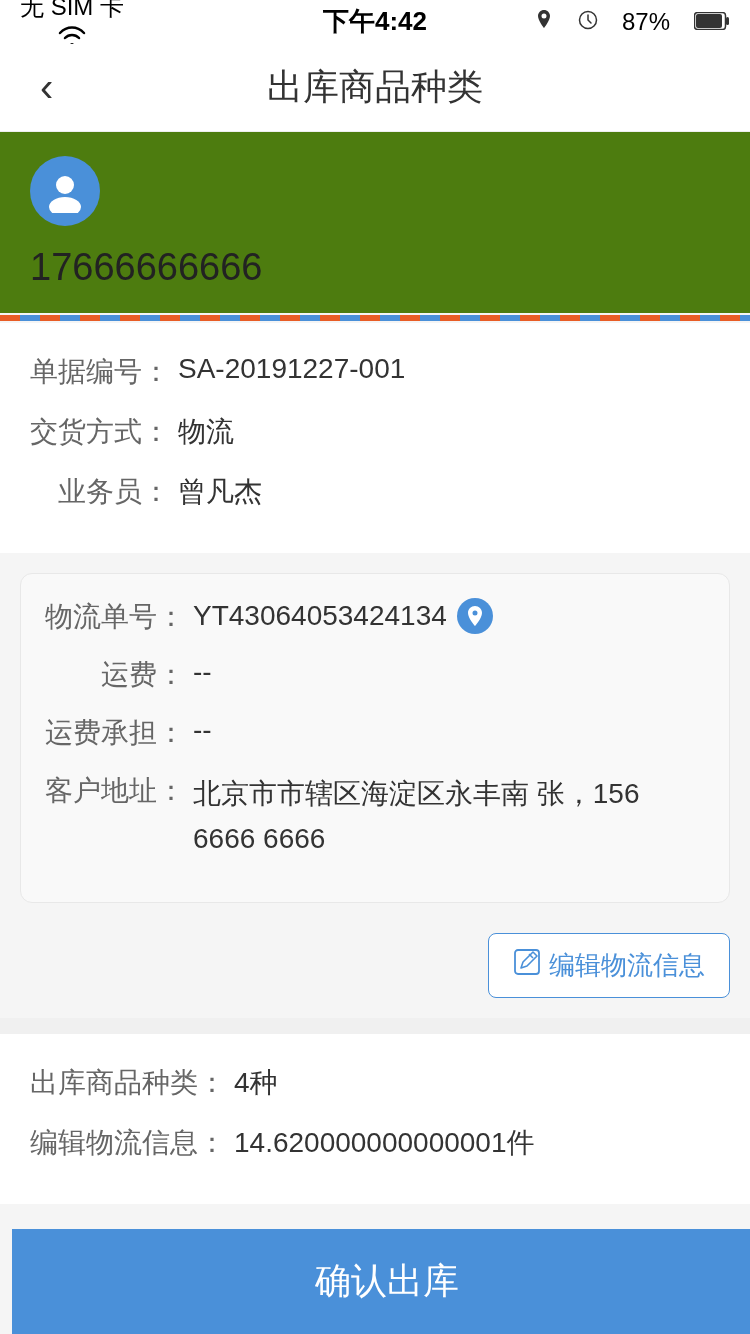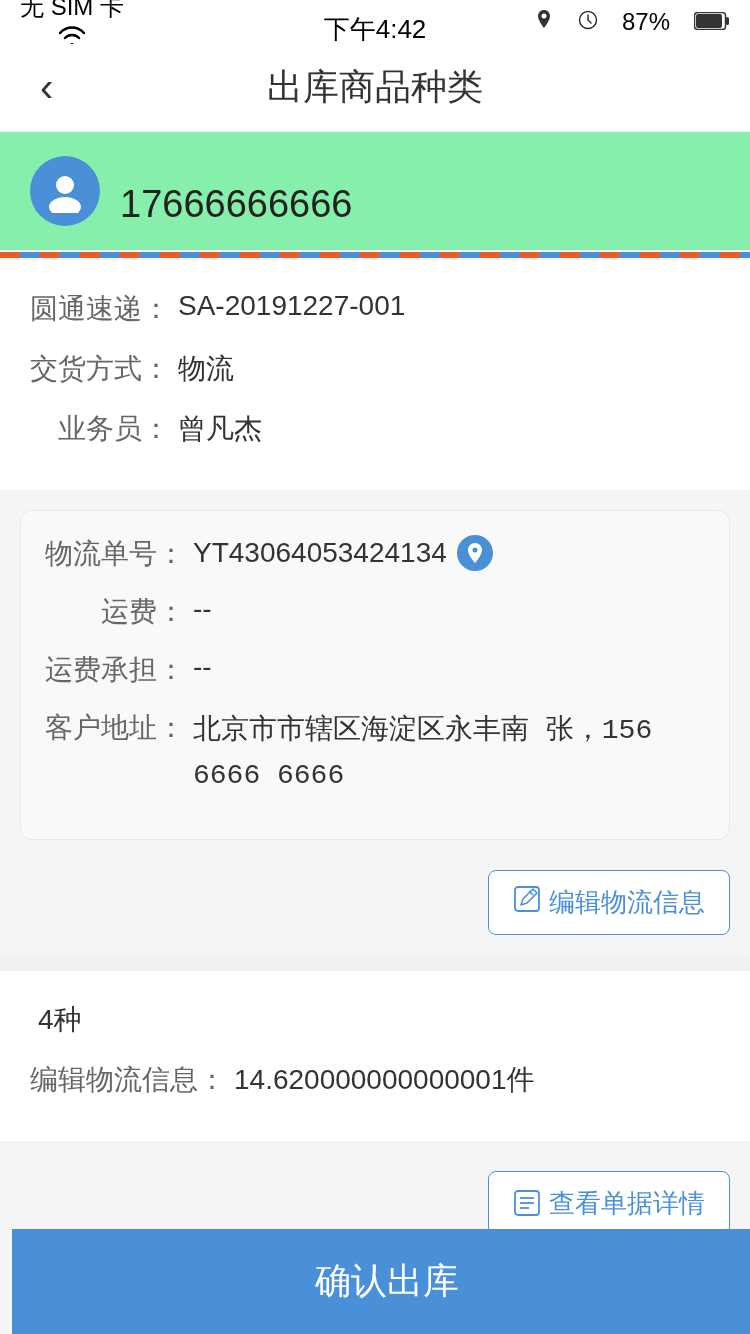--- a/index.html
+++ b/index.html
@@ -27,25 +27,25 @@
     }
     .status-bar-left {
       display: flex;
       align-items: center;
       gap: 2px;
       font-size: 24px;
       flex-direction: column;
     }
     .status-bar-center {
       font-size: 26px;
-      font-weight: 400;
+      font-weight: 700;
       position: absolute;
       left: 50%;
       transform: translateX(-50%);
-      top: 12px;
+      top: 4px;
     }
     .status-bar-right {
       display: flex;
       align-items: center;
       gap: 24px;
       font-size: 24px;
     }
 
     
     .nav-bar {
@@ -67,26 +67,27 @@
       position: absolute;
       left: 50%;
       transform: translateX(-50%);
       font-size: 36px;
       font-weight: 500;
       color: #333;
     }
 
     
     .customer-header {
-      background: #86efac;
+      background: #4d7c0f;
       padding: 24px 30px;
       display: flex;
-      align-items: flex-end;
+      align-items: flex-start;
       gap: 20px;
       margin-bottom: 2px;
+      flex-direction: column;
     }
     .avatar {
       width: 70px;
       height: 70px;
       border-radius: 50%;
       background: #4a90d9;
       display: flex;
       align-items: center;
       justify-content: center;
       flex-shrink: 0;
@@ -162,21 +163,20 @@
       align-items: center;
       gap: 10px;
     }
     .location-icon {
       width: 36px;
       height: 36px;
       flex-shrink: 0;
     }
     .customer-address {
       line-height: 1.6;
-      font-family: Liberation Mono, monospace;
     }
 
     
     .edit-logistics-btn {
       display: flex;
       align-items: center;
       justify-content: flex-end;
       padding: 10px 20px 20px;
     }
     .btn-edit {
@@ -304,21 +304,21 @@
       <ellipse cx="22" cy="38" rx="16" ry="10" fill="#fff"></ellipse>
     </svg>
   </div>
   <div class="customer-phone">17666666666</div>
 </div>
 
 <div class="dashed-divider"></div>
 
 <div class="info-section">
   <div class="info-row">
-    <span class="info-label">圆通速递：</span>
+    <span class="info-label">单据编号：</span>
     <span class="info-value">SA-20191227-001</span>
   </div>
   <div class="info-row">
     <span class="info-label">交货方式：</span>
     <span class="info-value">物流</span>
   </div>
   <div class="info-row">
     <span class="info-label">业务员：</span>
     <span class="info-value">曾凡杰</span>
   </div>
@@ -359,20 +359,21 @@
       <path d="M16 6l4 4" stroke="#4a90d9" stroke-width="1.6"></path>
     </svg>
     <span>编辑物流信息</span>
   </button>
 </div>
 
 <div class="gray-sep"></div>
 
 <div class="stock-section">
   <div class="info-row">
+    <span class="info-label">出库商品种类：</span>
     <span class="info-value">4种</span>
   </div>
   <div class="info-row">
     <span class="info-label">编辑物流信息：</span>
     <span class="info-value">14.620000000000001件</span>
   </div>
 </div>
 
 <div class="view-details-btn">
   <button class="btn-view">

